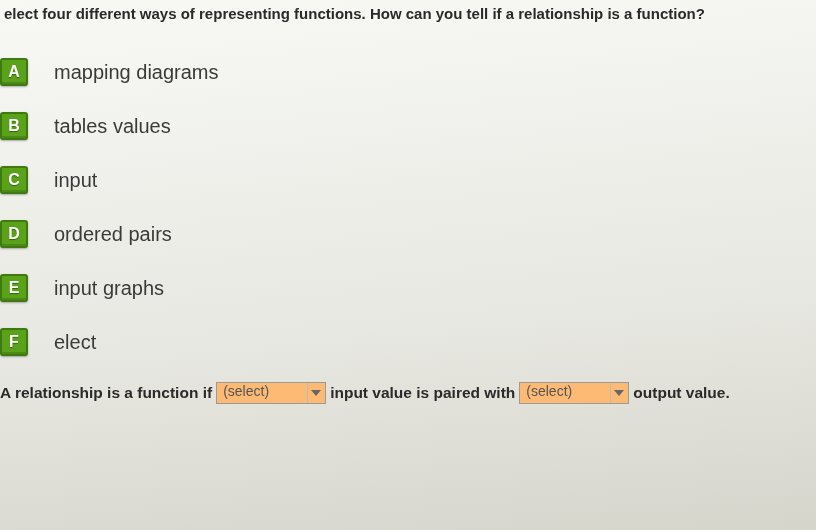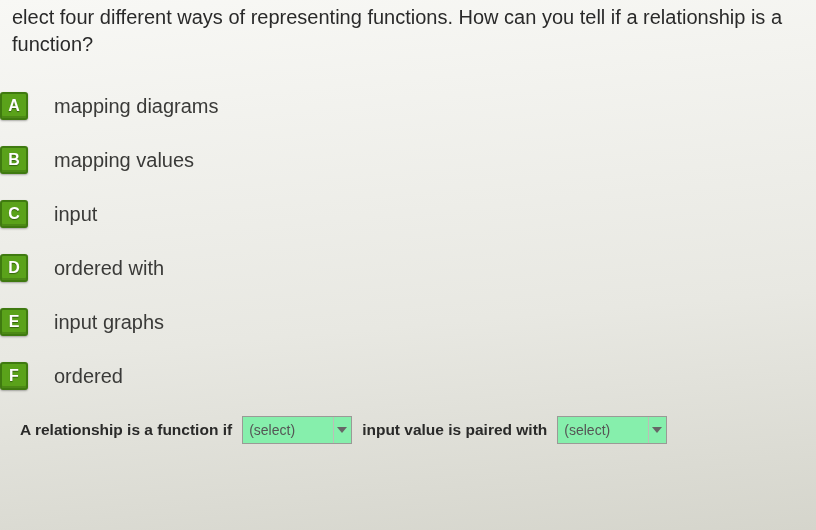--- a/index.html
+++ b/index.html
@@ -8,23 +8,23 @@
     padding: 0;
     width: 816px;
     height: 530px;
     font-family: Arial, Helvetica, sans-serif;
     background: linear-gradient(175deg, #f8f8f5 0%, #e8e8e2 60%, #d5d5cc 100%);
     color: #333;
     overflow: hidden;
     position: relative;
   }
   .prompt {
-    padding: 4px 0 0 12px;
-    font-weight: 400;
-    font-size: 20px;
+    padding: 4px 0 0 4px;
+    font-weight: 700;
+    font-size: 15px;
     color: #2a2a2a;
     line-height: 1.35;
   }
   .options {
     margin-top: 34px;
   }
   .option-row {
     display: flex;
     align-items: center;
     margin-bottom: 26px;
@@ -53,32 +53,30 @@
     font-weight: 500;
   }
   .sentence {
     margin-top: 24px;
     font-size: 15.5px;
     font-weight: 700;
     color: #2a2a29;
     display: flex;
     align-items: center;
     flex-wrap: wrap;
-    gap: 10px;
-    margin-left: 20px;
+    gap: 4px;
   }
   .select-box {
     display: inline-flex;
-    align-items: center;
     border: 1px solid #9a9a96;
-    background: #86efac;
+    background: #fdba74;
     font-weight: 400;
     font-size: 14px;
     color: #555;
-    height: 28px;
+    height: 22px;
     padding: 0 2px 0 6px;
     min-width: 110px;
     cursor: pointer;
   }
   .select-text { flex: 1; }
   .select-caret {
     width: 16px;
     display: flex;
     align-items: center;
     justify-content: center;
@@ -95,37 +93,37 @@
   <div>elect four different ways of representing functions. How can you tell if a relationship is a function?</div>
 </div>
 
 <div class="options">
   <div class="option-row">
     <div class="option-tile">A</div>
     <div class="option-label">mapping diagrams</div>
   </div>
   <div class="option-row">
     <div class="option-tile">B</div>
-    <div class="option-label">mapping values</div>
+    <div class="option-label">tables values</div>
   </div>
   <div class="option-row">
     <div class="option-tile">C</div>
     <div class="option-label">input</div>
   </div>
   <div class="option-row">
     <div class="option-tile">D</div>
-    <div class="option-label">ordered with</div>
+    <div class="option-label">ordered pairs</div>
   </div>
   <div class="option-row">
     <div class="option-tile">E</div>
     <div class="option-label">input graphs</div>
   </div>
   <div class="option-row">
     <div class="option-tile">F</div>
-    <div class="option-label">ordered</div>
+    <div class="option-label">elect</div>
   </div>
 </div>
 
 <div class="sentence">
   <span>A relationship is a function if</span>
   <span class="select-box">
     <span class="select-text">(select)</span>
     <span class="select-caret">
       <svg width="10" height="6" viewBox="0 0 10 6">
           <path d="M0 0 L5 6 L10 0 Z" fill="#666"></path>
@@ -134,13 +132,14 @@
   </span>
   <span>input value is paired with</span>
   <span class="select-box">
     <span class="select-text">(select)</span>
     <span class="select-caret">
       <svg width="10" height="6" viewBox="0 0 10 6">
           <path d="M0 0 L5 6 L10 0 Z" fill="#666"></path>
         </svg>
     </span>
   </span>
+  <span>output value.</span>
 </div>
 
 </body></html>

